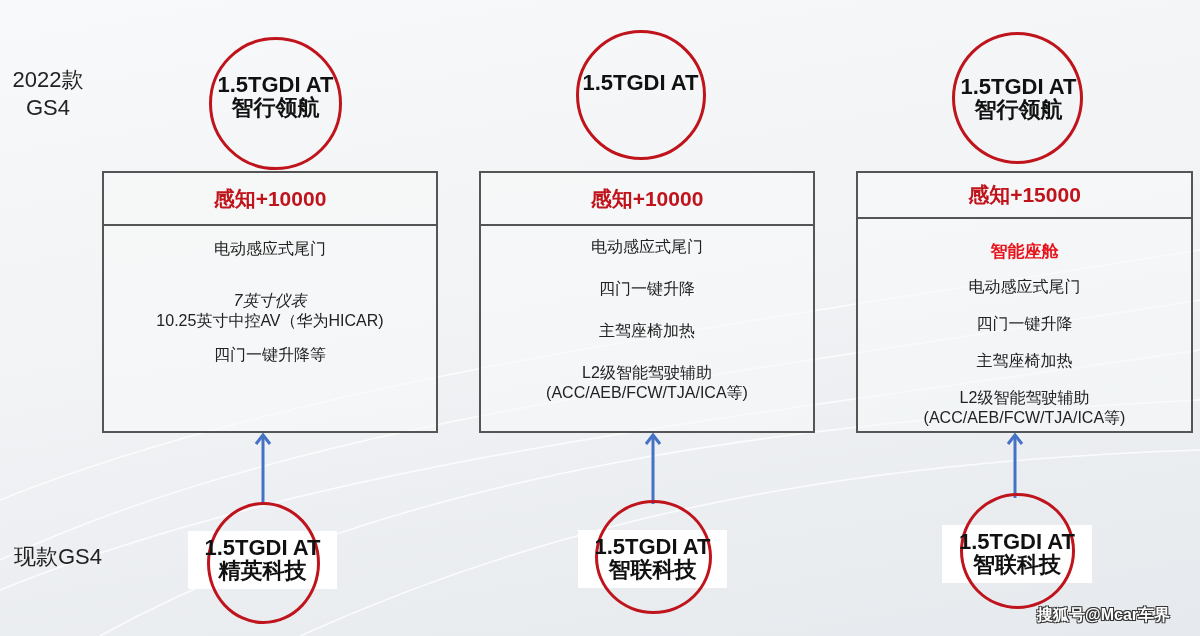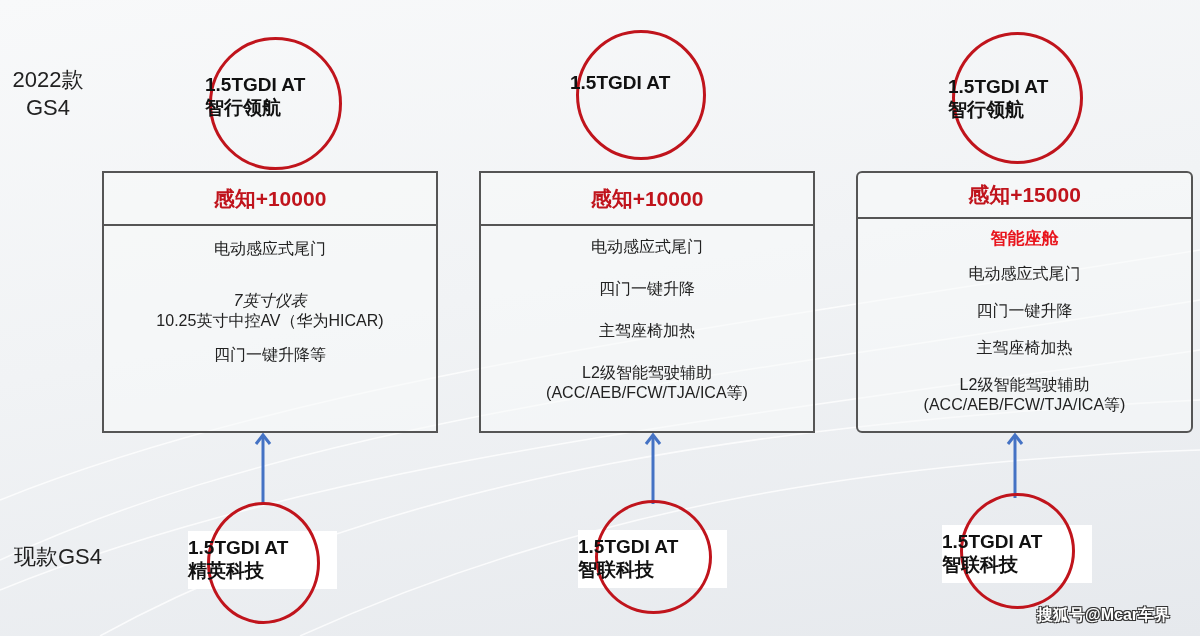--- a/index.html
+++ b/index.html
@@ -4,21 +4,21 @@
 <style>
   html, body { margin:0; padding:0; }
   body {
     width:1200px; height:636px; overflow:hidden; position:relative;
     font-family: "Liberation Sans", "DejaVu Sans", sans-serif;
     background: linear-gradient(170deg, #f8f9fa 0%, #f1f3f5 45%, #e6e9ed 100%);
   }
   .bg-lines { position:absolute; left:0; top:0; width:1200px; height:636px; z-index:0; }
   .row-label { position:absolute; color:#222; font-size:22px; line-height:28px; text-align:center; z-index:2; }
   .circle { position:absolute; border:3px solid #c0141c; border-radius:50%; box-sizing:border-box; z-index:3; }
-  .circle-text { position:absolute; text-align:left; font-weight:bold; color:#111; font-size:19px; line-height:23px; z-index:4; white-space:nowrap; }
+  .circle-text { position:absolute; text-align:center; font-weight:bold; color:#111; font-size:22px; line-height:23px; z-index:4; white-space:nowrap; }
   .white-plate { position:absolute; background:#ffffff; z-index:2; }
   .box { position:absolute; border:2px solid #555; box-sizing:border-box; background:rgba(248,249,250,0.55); z-index:2; }
   .box-head { border-bottom:2px solid #555; display:flex; align-items:center; justify-content:center; color:#c0141c; font-weight:bold; font-size:21px; box-sizing:border-box; }
   .box-body { display:flex; flex-direction:column; align-items:center; text-align:center; color:#222; font-size:16px; }
   .box-body .item { line-height:20px; }
   .box-body .hl { color:#e8141c; font-weight:bold; font-size:17px; }
   .arrow { position:absolute; z-index:1; }
   .watermark { position:absolute; right:30px; bottom:10px; color:#fff; font-size:16px; font-weight:bold; z-index:5;
     text-shadow: 1px 1px 0 #333, -1px -1px 0 #333, 1px -1px 0 #333, -1px 1px 0 #333; }
 </style>
@@ -96,23 +96,23 @@
   <div>1.5TGDI AT</div>
   <div>智联科技</div>
 </div>
 
 <div class="circle" style="left:952px; top:32px; width:131px; height:132px;"></div>
 <div class="circle-text" style="left:948px; top:75px; width:141px;">
   <div>1.5TGDI AT</div>
   <div>智行领航</div>
 </div>
 
-<div class="box" style="left:856px; top:171px; width:337px; height:262px;border-radius:6px;">
+<div class="box" style="left:856px; top:171px; width:337px; height:262px;">
   <div class="box-head" style="height:46px;">感知+15000</div>
-  <div class="box-body" style="padding-top:10px;">
+  <div class="box-body" style="padding-top:23px;">
     <div class="item hl" style="margin-bottom:15px;">智能座舱</div>
     <div class="item" style="margin-bottom:17px;">电动感应式尾门</div>
     <div class="item" style="margin-bottom:17px;">四门一键升降</div>
     <div class="item" style="margin-bottom:17px;">主驾座椅加热</div>
     <div class="item">L2级智能驾驶辅助</div>
     <div class="item">(ACC/AEB/FCW/TJA/ICA等)</div>
   </div>
 </div>
 
 <svg class="arrow" style="left:1005px; top:432px;" width="20" height="66" viewBox="0 0 20 66">

